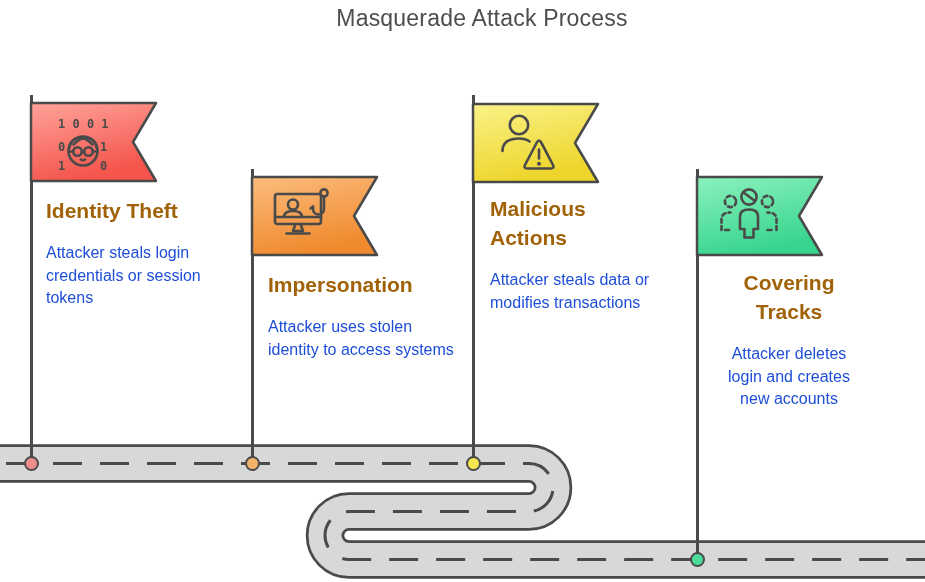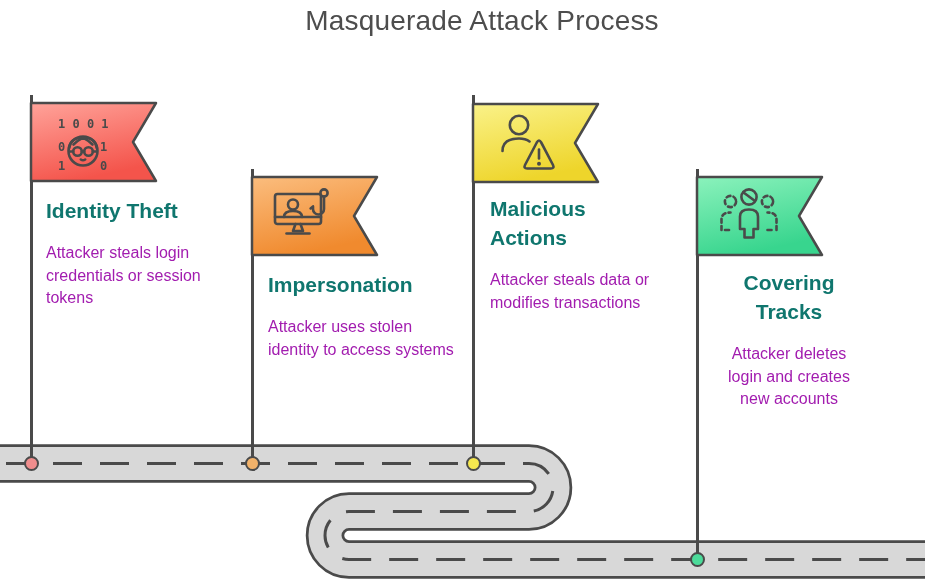--- a/index.html
+++ b/index.html
@@ -1,23 +1,23 @@
 <!DOCTYPE html>
 <html><head>
 <meta charset="utf-8">
 <style>
   html,body{margin:0;padding:0;background:#ffffff;}
   #stage{position:relative;width:925px;height:582px;background:#ffffff;overflow:hidden;
          font-family:"Liberation Sans",sans-serif;}
   #scene{position:absolute;left:0;top:0;}
   .diagram-title{position:absolute;left:0;right:0;top:5px;text-align:center;
-ateri    font-weight:bold;font-size:28px;color:#4d4d4d;letter-spacing:.2px;padding-left:39px;}
+ateri    font-weight:bold;font-size:23px;color:#4d4d4d;letter-spacing:.2px;padding-left:39px;}
   .milestone{position:absolute;}
-  .ms-heading{margin:0;font-size:21px;font-weight:bold;color:#0f766e;line-height:29px;}
-  .ms-desc{margin:17px 0 0 0;font-size:16px;color:#a21caf;line-height:22.5px;}
+  .ms-heading{margin:0;font-size:21px;font-weight:bold;color:#a16207;line-height:29px;}
+  .ms-desc{margin:17px 0 0 0;font-size:16px;color:#1d4ed8;line-height:22.5px;}
   .m1{left:46px;top:196px;width:178px;}
   .m2{left:268px;top:270px;width:188px;}
   .m3{left:490px;top:194px;width:168px;}
   .m4{left:714px;top:268px;width:150px;text-align:center;}
   .outline{stroke:#4a4a4a;}
   .ic{stroke:#4a4a4a;fill:none;stroke-width:2.6;stroke-linecap:round;stroke-linejoin:round;}
   .ic-dash{stroke-dasharray:4 3.2;}
   .ic-fill{fill:#4a4a4a;stroke:none;}
   .bin{font-family:"DejaVu Sans Mono",monospace;font-weight:bold;font-size:12px;fill:#4a4a4a;}
 </style>

